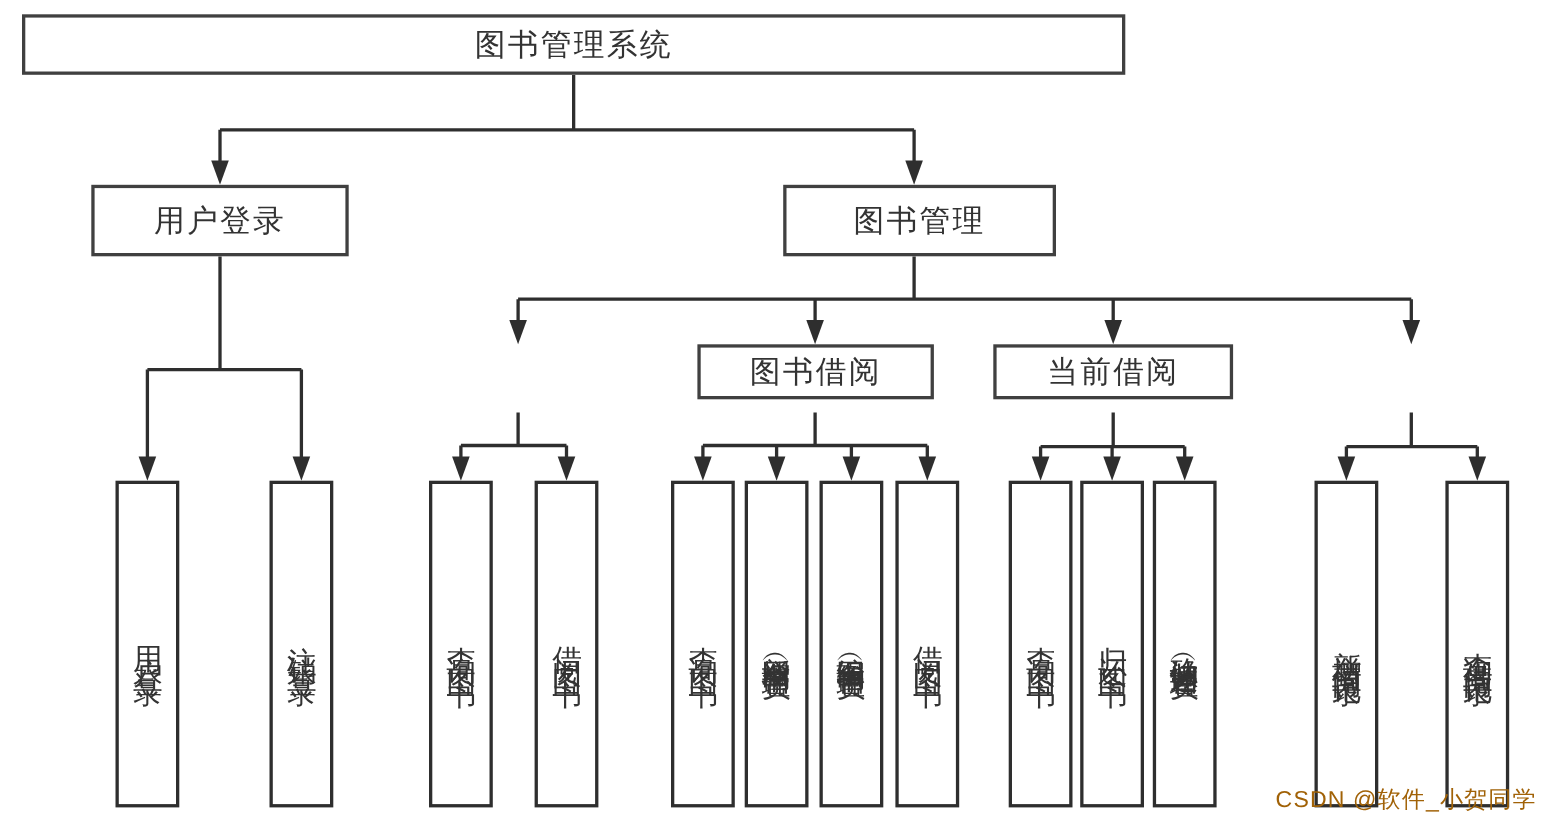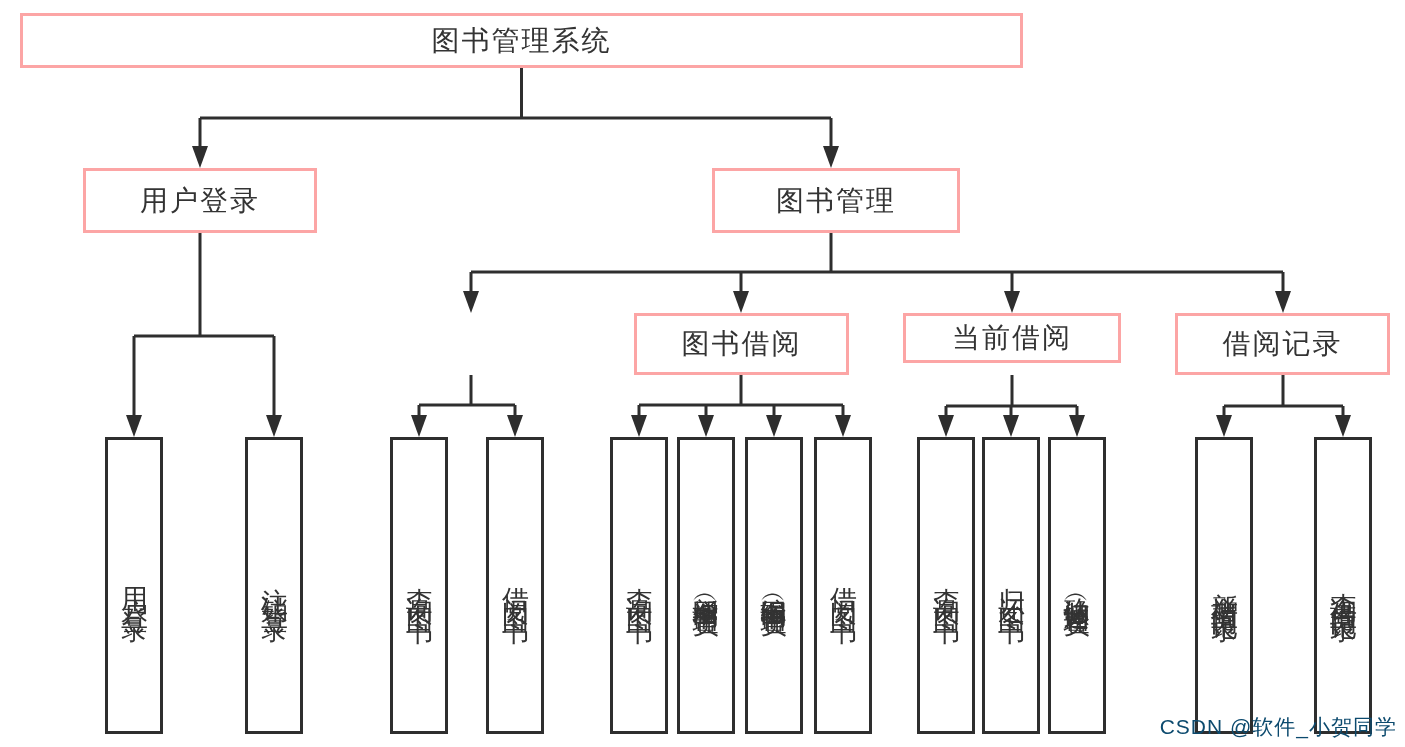--- a/index.html
+++ b/index.html
@@ -18,21 +18,21 @@
   #connector-svg {
     position: absolute;
     left: 0;
     top: 0;
     width: 1405px;
     height: 747px;
   }
   .node {
     position: absolute;
     box-sizing: border-box;
-    border: 3px solid #fca5a5;
+    border: 3px solid #404040;
     background: #ffffff;
     display: flex;
     align-items: center;
     justify-content: center;
     color: #333333;
   }
   .node-label {
     font-size: 28px;
     letter-spacing: 2px;
     white-space: nowrap;
@@ -57,21 +57,21 @@
     line-height: 1;
     white-space: nowrap;
   }
   .leaf-label.ls-med { letter-spacing: 5px; }
   .leaf-label.ls-tight { letter-spacing: 2px; font-size: 26px; }
   #watermark {
     position: absolute;
     right: 8px;
     bottom: 6px;
     font-size: 21px;
-    color: #0c4a6e;
+    color: #a16207;
     letter-spacing: 1px;
     white-space: nowrap;
   }
 </style>
 </head>
 <body>
 
 <div id="canvas">
 
   <svg id="connector-svg" viewBox="0 0 1405 747" xmlns="http://www.w3.org/2000/svg">
@@ -118,28 +118,25 @@
     <span class="node-label">图书管理系统</span>
   </div>
 
   <div class="node" style="left:83px; top:168px; width:234px; height:65px;">
     <span class="node-label">用户登录</span>
   </div>
   <div class="node" style="left:712px; top:168px; width:248px; height:65px;">
     <span class="node-label">图书管理</span>
   </div>
 
-  <div class="node" style="left:634px; top:313px; width:215px; height:62px;">
+  <div class="node" style="left:634px; top:313px; width:215px; height:50px;">
     <span class="node-label">图书借阅</span>
   </div>
   <div class="node" style="left:903px; top:313px; width:218px; height:50px;">
     <span class="node-label">当前借阅</span>
-  </div>
-  <div class="node" style="left:1175px; top:313px; width:215px; height:62px;">
-    <span class="node-label">借阅记录</span>
   </div>
 
   <div class="leaf" style="left:105px;">
     <span class="leaf-label">用户登录</span>
   </div>
   <div class="leaf" style="left:245px;">
     <span class="leaf-label">注销登录</span>
   </div>
 
   <div class="leaf" style="left:390px;">

